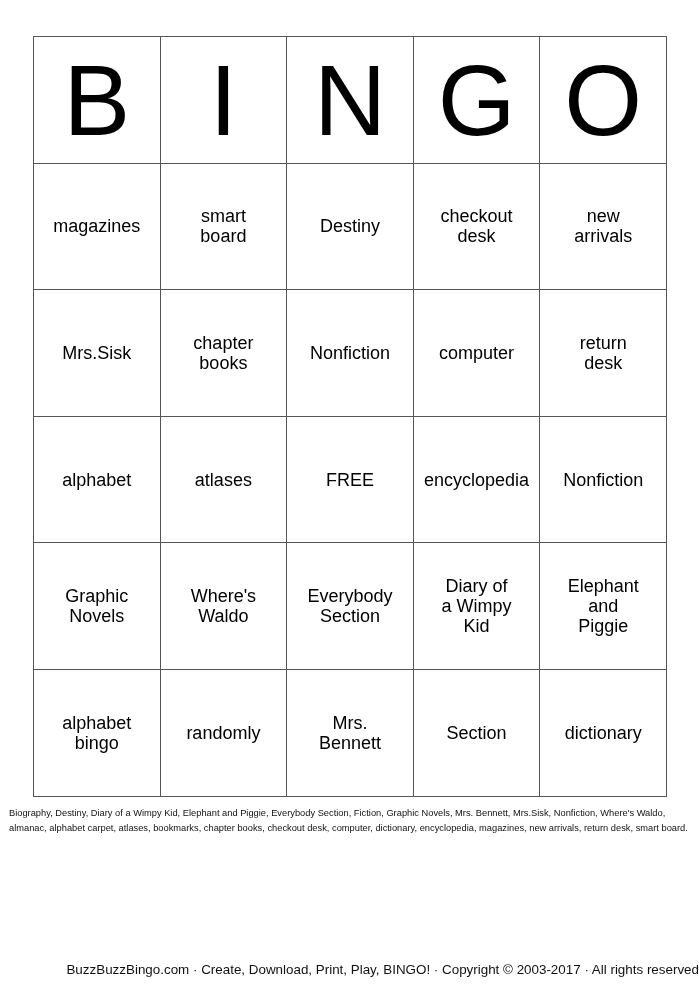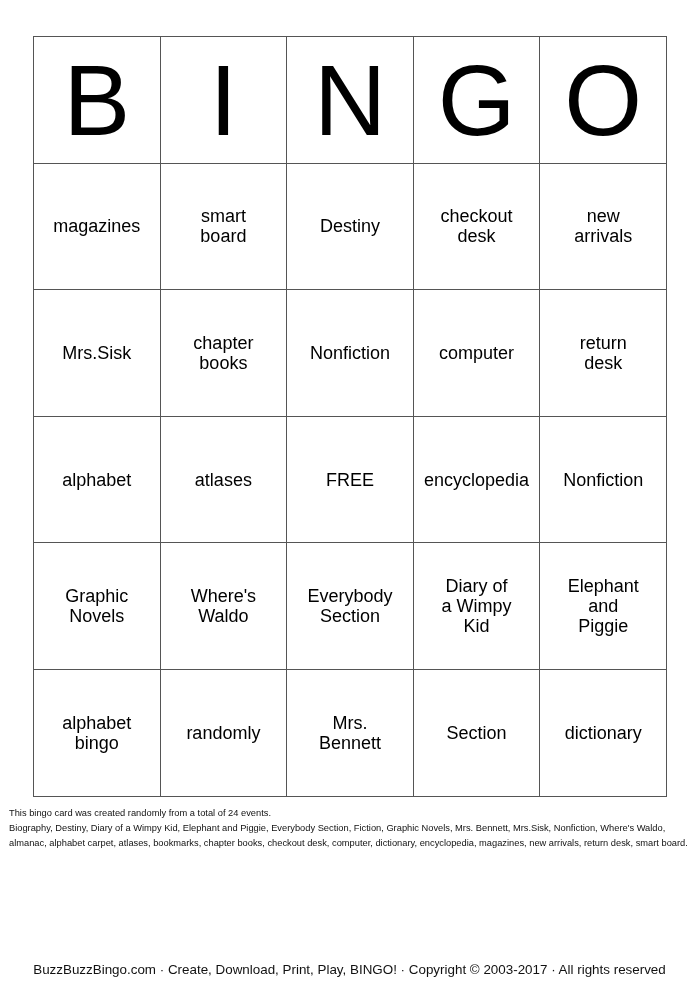--- a/index.html
+++ b/index.html
@@ -7,21 +7,21 @@
          font-family: "Liberation Sans", sans-serif; color: #000; }
   .card { position: absolute; left: 33px; top: 36px; width: 633px; height: 760px;
           border-collapse: collapse; table-layout: fixed; }
   .card td { border: 1px solid #555; text-align: center; vertical-align: middle;
              width: 126.6px; height: 126.6px; padding: 0 4px; box-sizing: border-box;
              font-size: 18px; line-height: 20px; }
   .card td.hdr { font-size: 100px; line-height: 100px; padding: 0; }
   .cell-line { display: block; text-align: center; }
   .caption { position: absolute; left: 9px; top: 806px; width: 680px;
              font-size: 9.3px; line-height: 15px; color: #111; }
-  .footer { position: absolute; left: 0; top: 962px; width: 699px; text-align: center;
+  .footer { position: absolute; left: 0; top: 962px; width: 699px; text-align: right;
             font-size: 13.4px; color: #111; }
 </style>
 </head>
 <body>
 
 <table class="card">
   <tbody>
       <tr>
     <td class="hdr">B</td>
     <td class="hdr">I</td>
@@ -125,17 +125,16 @@
           <span class="cell-line">Section</span>
         </td>
     <td>
           <span class="cell-line">dictionary</span>
         </td>
   </tr>
 </tbody>
   </table>
 
 <div class="caption">
-  <div>This bingo card was created randomly from a total of 24 events.</div>
   <div>Biography, Destiny, Diary of a Wimpy Kid, Elephant and Piggie, Everybody Section, Fiction, Graphic Novels, Mrs. Bennett, Mrs.Sisk, Nonfiction, Where's Waldo, almanac, alphabet carpet, atlases, bookmarks, chapter books, checkout desk, computer, dictionary, encyclopedia, magazines, new arrivals, return desk, smart board.</div>
 </div>
 
 <div class="footer">BuzzBuzzBingo.com · Create, Download, Print, Play, BINGO! · Copyright © 2003-2017 · All rights reserved</div>
 
 </body></html>

